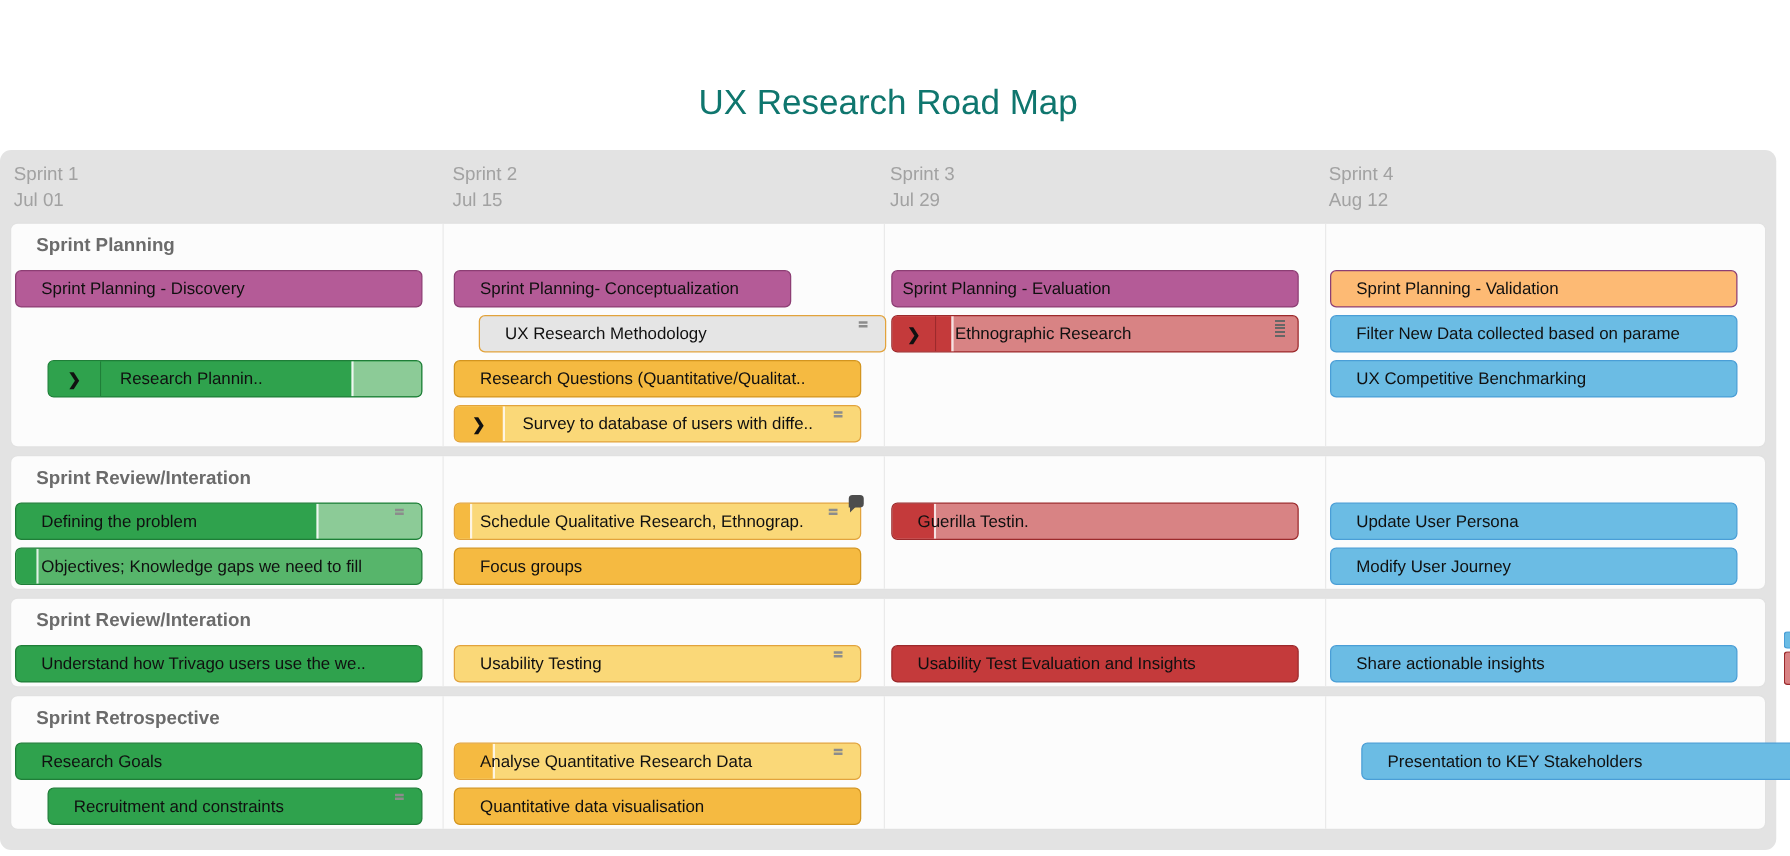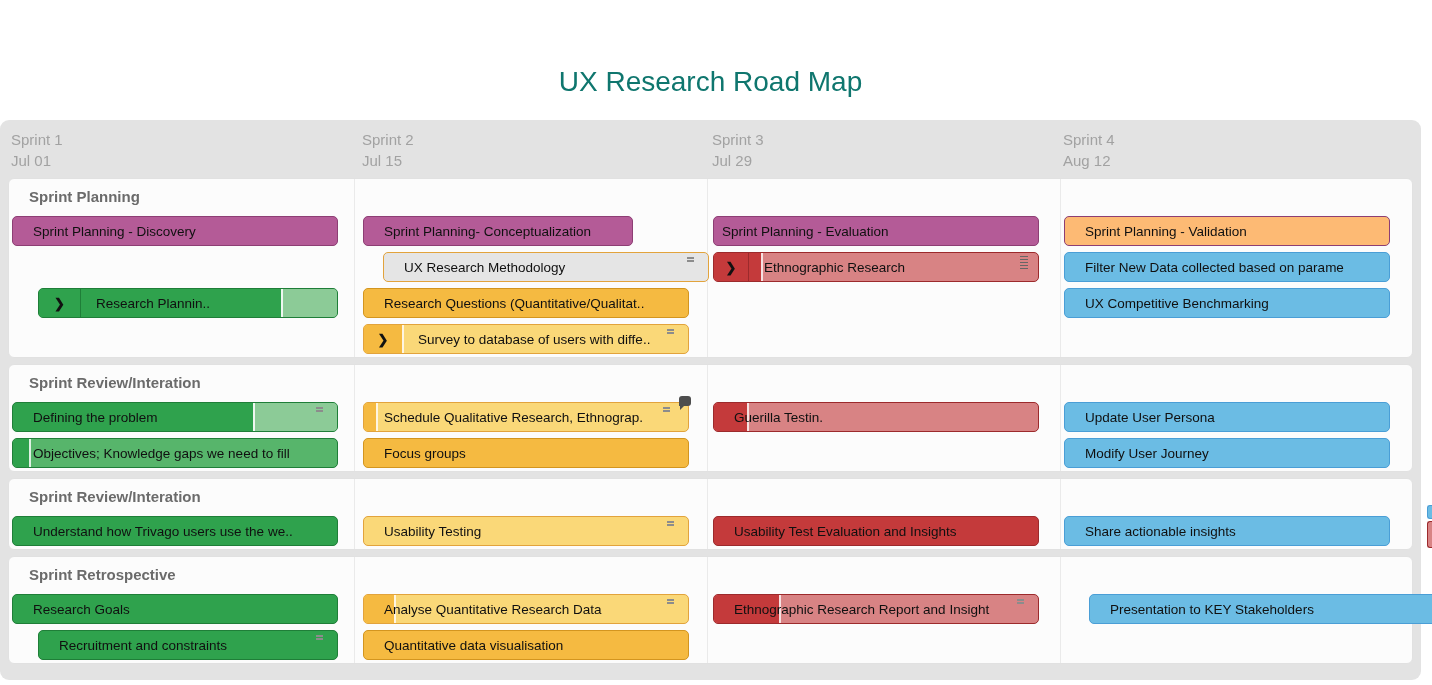--- a/index.html
+++ b/index.html
@@ -178,25 +178,20 @@
           <div class="cdiv" style="left: 1051px;"></div>
           <div class="rows" style="height: 72px;">
             <div class="bar" style="left: 3px; top: 3px; width: 326px; background: rgb(47, 162, 77); border-color: rgb(31, 126, 56);">
               <span class="blabel" style="left: 20px;">Research Goals</span>
             </div>
             <div class="bar" style="left: 354px; top: 3px; width: 326px; background: rgb(250, 216, 120); border-color: rgb(226, 163, 60);">
               <div class="seg" style="left: 0px; width: 30px; background: rgb(245, 186, 65); border-radius: 4px 0px 0px 4px;"></div>
               <span class="blabel" style="left: 20px;">Analyse Quantitative Research Data</span>
               <span class="grip-sm"></span>
             </div>
-            <div class="bar" style="left: 704px; top: 3px; width: 326px; background: rgb(216, 131, 132); border-color: rgb(156, 42, 44);">
-              <div class="seg" style="left: 0px; width: 65px; background: rgb(196, 58, 59); border-radius: 4px 0px 0px 4px;"></div>
-              <span class="blabel" style="left: 20px;">Ethnographic Research Report and Insight</span>
-              <span class="grip-sm"></span>
-            </div>
             <div class="bar" style="left: 1080px; top: 3px; width: 352px; background: rgb(107, 188, 228); border-color: rgb(74, 158, 214);">
               <span class="blabel" style="left: 20px;">Presentation to KEY Stakeholders</span>
             </div>
             <div class="bar" style="left: 29px; top: 39px; width: 300px; background: rgb(47, 162, 77); border-color: rgb(31, 126, 56);">
               <span class="blabel" style="left: 20px;">Recruitment and constraints</span>
               <span class="grip-sm"></span>
             </div>
             <div class="bar" style="left: 354px; top: 39px; width: 326px; background: rgb(245, 186, 65); border-color: rgb(211, 149, 31);">
               <span class="blabel" style="left: 20px;">Quantitative data visualisation</span>
             </div>

